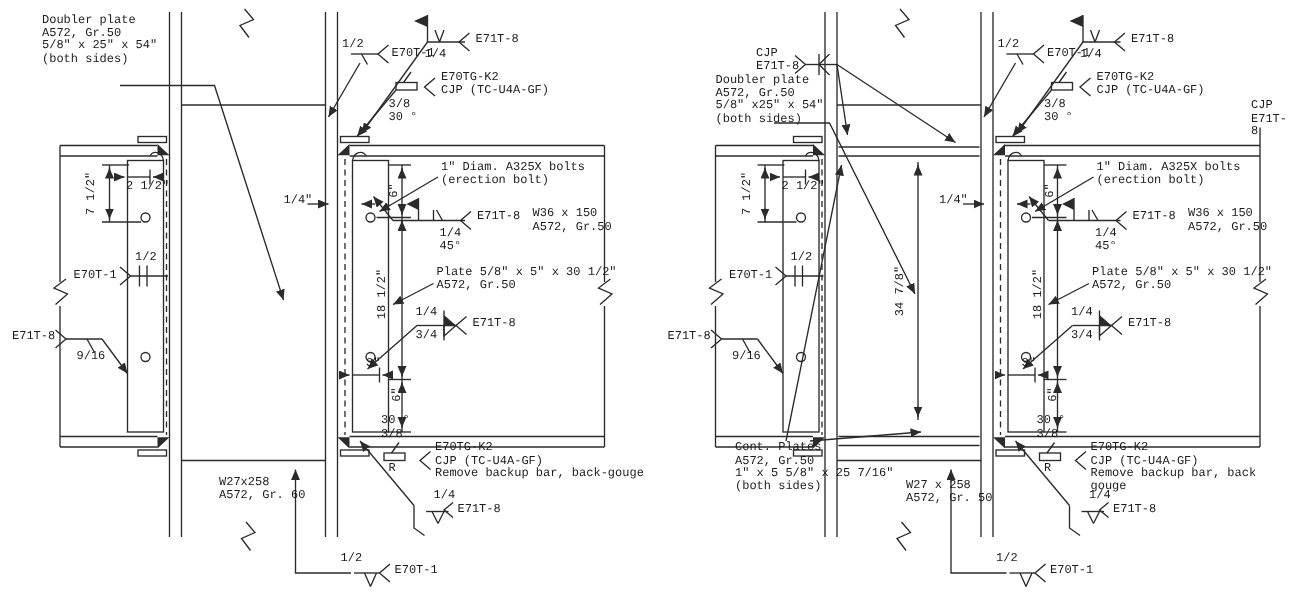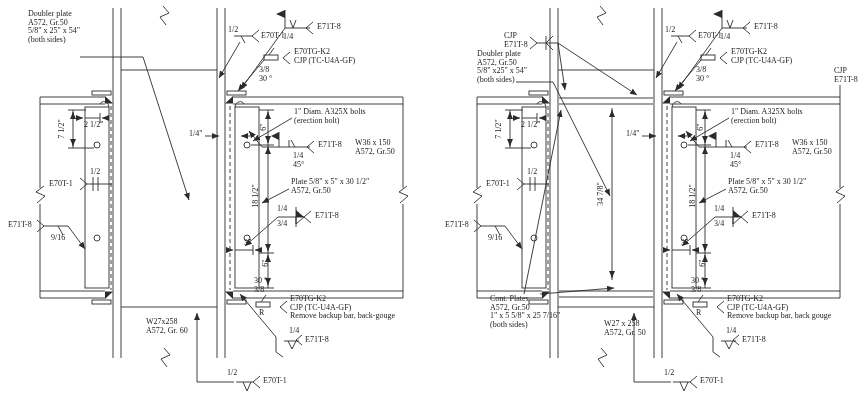--- a/index.html
+++ b/index.html
@@ -1,17 +1,17 @@
 <!DOCTYPE html>
 <html><head>
 <meta charset="utf-8">
 <style>
   html,body{margin:0;padding:0;background:#ffffff}
   .stage{position:relative;width:861px;height:404px;background:#ffffff;overflow:hidden;
-         font-family:Liberation Serif, serif;}
+         font-family:Liberation Mono, monospace;}
   .stage svg{position:absolute;left:0;top:0}
   .lbl{position:absolute;font-size:8px;line-height:8.5px;color:#1c1c1c;
        white-space:pre-line;letter-spacing:0}
   .rot{white-space:nowrap;transform:translate(-50%,-50%) rotate(-90deg)}
 </style>
 </head>
 <body>
 
 <div class="stage">
 

